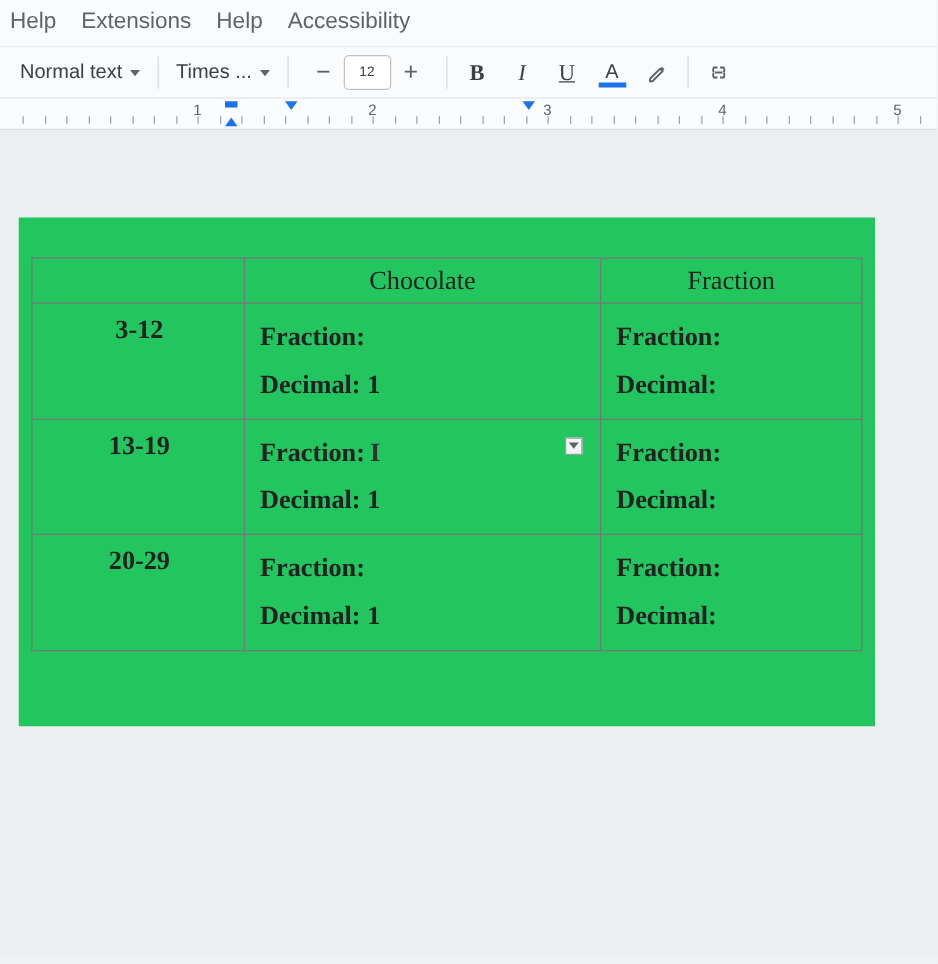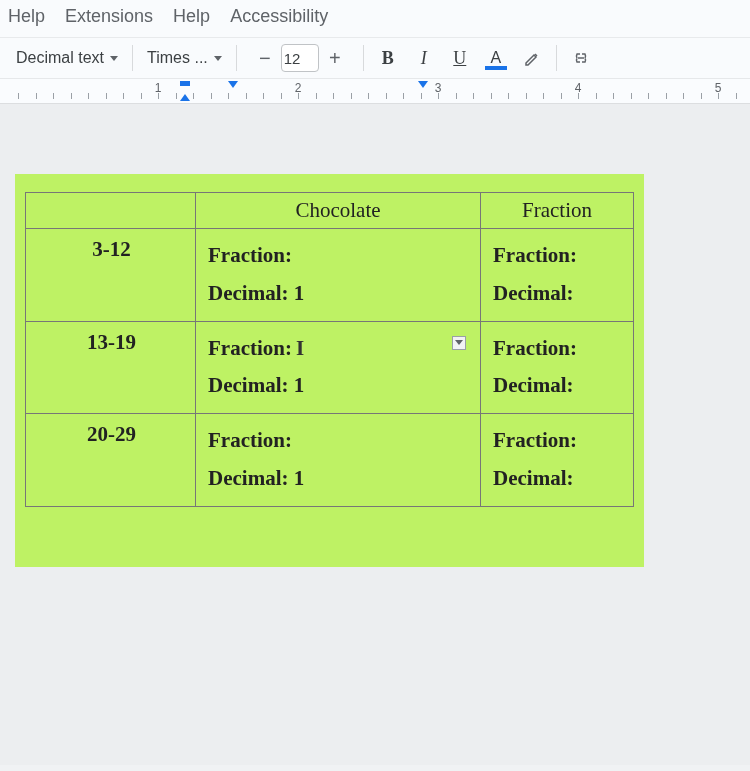--- a/index.html
+++ b/index.html
@@ -69,22 +69,22 @@
     justify-content: center;
     cursor: pointer;
     font-size: 20px;
     color: #5f6368;
   }
   .size-input {
     width: 38px;
     height: 28px;
     border: 1px solid #c0c3c6;
     border-radius: 4px;
-    text-align: left;
-    font-size: 15px;
+    text-align: center;
+    font-size: 11px;
     color: #3c4043;
   }
   .fmt-btn {
     width: 32px;
     height: 28px;
     display: flex;
     align-items: center;
     justify-content: center;
     cursor: pointer;
     font-family: 'Times New Roman', serif;
@@ -161,23 +161,23 @@
   }
 
   
   .doc-bg {
     background: #eceef0;
     padding-top: 70px;
     height: calc(771px - 110px);
   }
   .page {
     margin: 0 auto 0 15px;
-    width: 629px;
-    background: #bef264;
-    padding: 18px 10px 60px 10px;
+    width: 685px;
+    background: #22c55e;
+    padding: 32px 10px 60px 10px;
     font-family: 'Times New Roman', Times, serif;
     color: #222;
     position: relative;
   }
 
   
   table.data {
     border-collapse: collapse;
     width: 100%;
     font-size: 21px;
@@ -229,21 +229,21 @@
 <div class="menubar">
   <div>Help</div>
   <div>Extensions</div>
   <div>Help</div>
   <div>Accessibility</div>
 </div>
 
 <div class="toolbar">
 
   <div class="style-btn">
-    <span>Decimal text</span>
+    <span>Normal text</span>
     <span class="caret"></span>
   </div>
 
   <div class="divider"></div>
 
   <div class="style-btn">
     <span>Times ...</span>
     <span class="caret"></span>
   </div>
 

